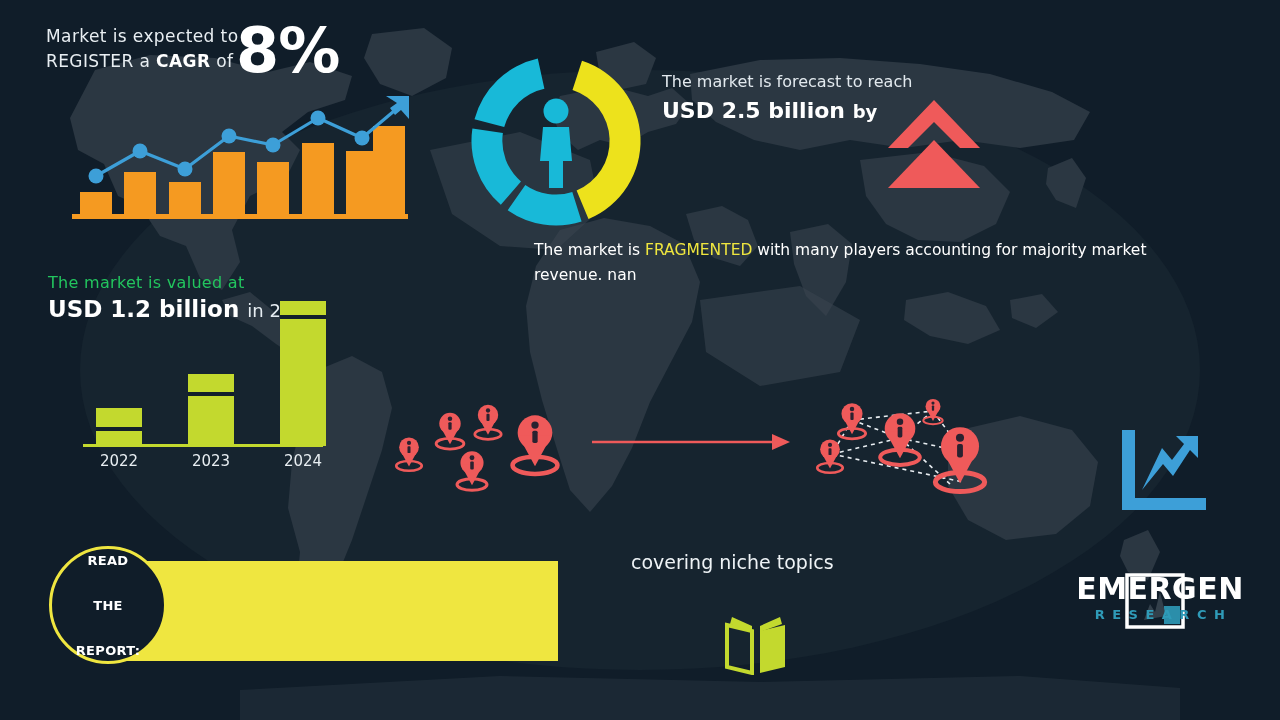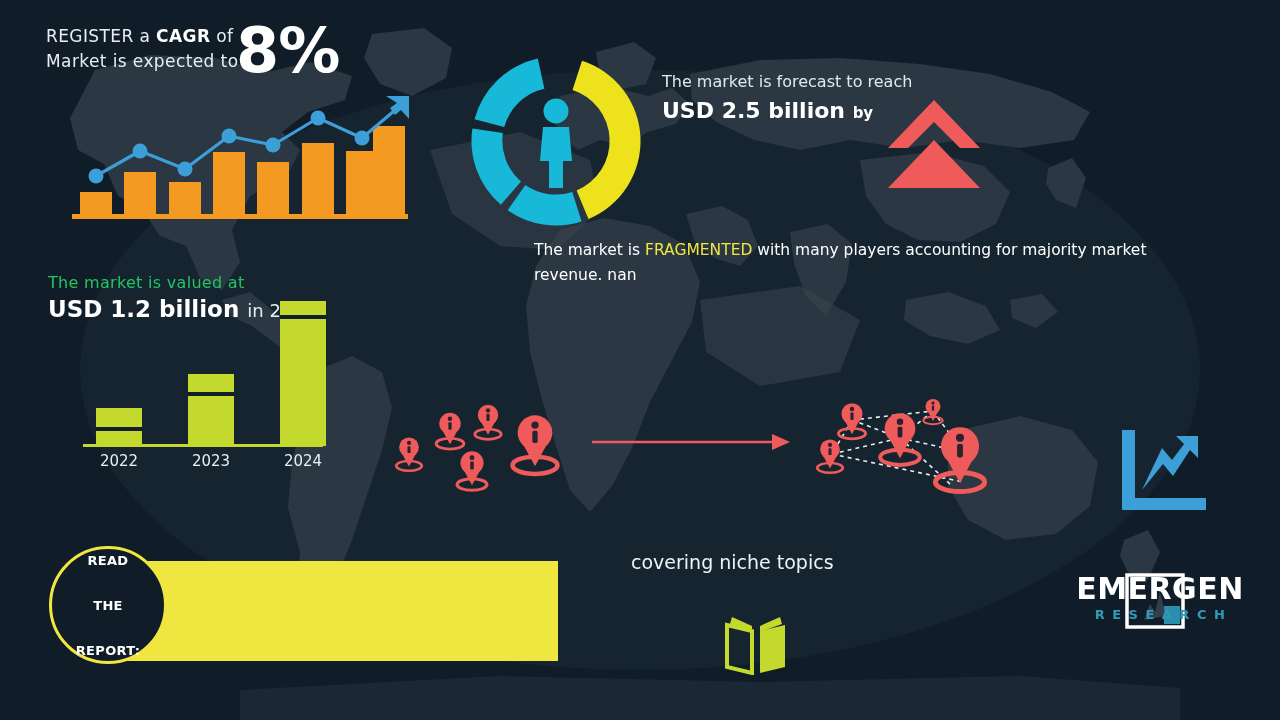--- a/index.html
+++ b/index.html
@@ -18,21 +18,21 @@
   
   #cagr-block{left:46px;top:24px;width:420px;}
   #cagr-line1{font-size:17px;color:#e8eef2;letter-spacing:.4px;line-height:25px;white-space:nowrap;}
   #cagr-line2{font-size:17px;color:#e8eef2;letter-spacing:.4px;line-height:25px;white-space:nowrap;}
   #cagr-line2 b{font-weight:bold;color:#ffffff;}
   #cagr-value{position:absolute;left:190px;top:-4px;font-size:62px;font-weight:bold;color:#ffffff;line-height:1;letter-spacing:-1px;}
 
   #forecast-block{left:662px;top:70px;width:260px;}
   #forecast-pre{font-size:16px;color:#e2e9ee;line-height:23px;}
   #forecast-value{font-size:22px;font-weight:bold;color:#ffffff;line-height:30px;margin-top:3px;white-space:nowrap;}
-  #forecast-value span.small{font-size:15px;font-weight:bold;}
+  #forecast-value span.small{font-size:18px;font-weight:bold;}
   #forecast-year{font-size:16px;color:#e2e9ee;line-height:21px;}
 
   #fragmented-block{left:534px;top:238px;width:672px;font-size:15.5px;line-height:25px;color:#ffffff;}
   #fragmented-word{color:#efe63f;}
 
   #valued-block{left:48px;top:272px;width:330px;}
   #valued-pre{font-size:16px;color:#22c55e;letter-spacing:.3px;line-height:22px;}
   #valued-value{font-size:23px;font-weight:bold;color:#ffffff;line-height:31px;white-space:nowrap;}
   #valued-value .yr{font-size:18px;font-weight:normal;color:#e6edf2;}
 
@@ -108,24 +108,24 @@
       <path d="M240 690 L500 676 L760 682 L1020 676 L1180 688 L1180 720 L240 720 Z" opacity="0.45"></path>
     </g>
 
     <g fill="#3a4651" opacity="0.55">
       <path d="M430 150 L520 132 L590 160 L600 210 L556 250 L500 246 L452 214 Z"></path>
       <path d="M700 300 L800 286 L860 320 L840 372 L760 386 L706 352 Z"></path>
     </g>
   </svg>
 
   <div id="cagr-block" class="abs">
+    <div id="cagr-line1">Market is expected to</div>
     <div id="cagr-line2">
       <span>REGISTER a </span><b>CAGR</b><span> of</span>
     </div>
-    <div id="cagr-line1">Market is expected to</div>
     <div id="cagr-value">8%</div>
   </div>
 
   <svg class="abs" style="left:68px;top:88px;" width="345" height="132" viewBox="0 0 345 132">
     <g fill="#f59a21">
       <rect x="12" y="104" width="32" height="23"></rect>
       <rect x="56" y="84" width="32" height="43"></rect>
       <rect x="101" y="94" width="32" height="33"></rect>
       <rect x="145" y="64" width="32" height="63"></rect>
       <rect x="189" y="74" width="32" height="53"></rect>

